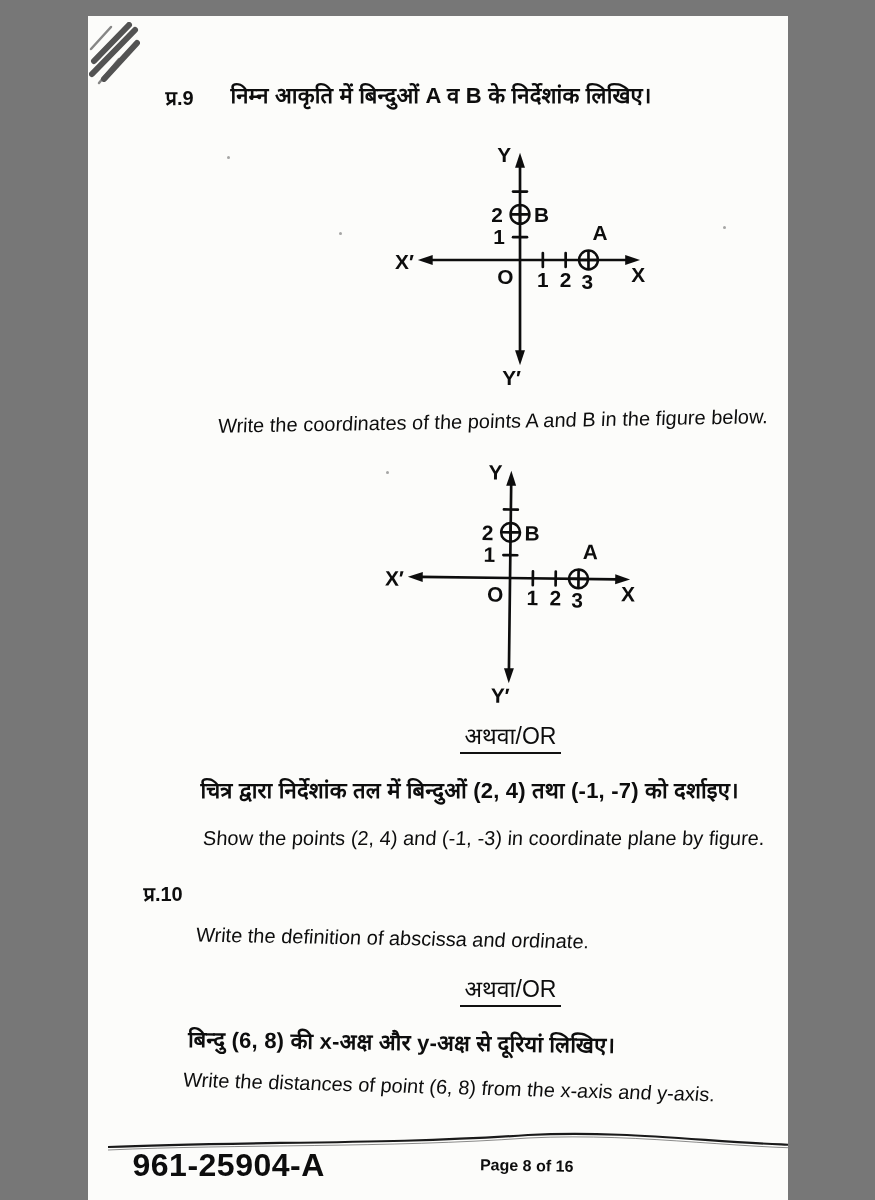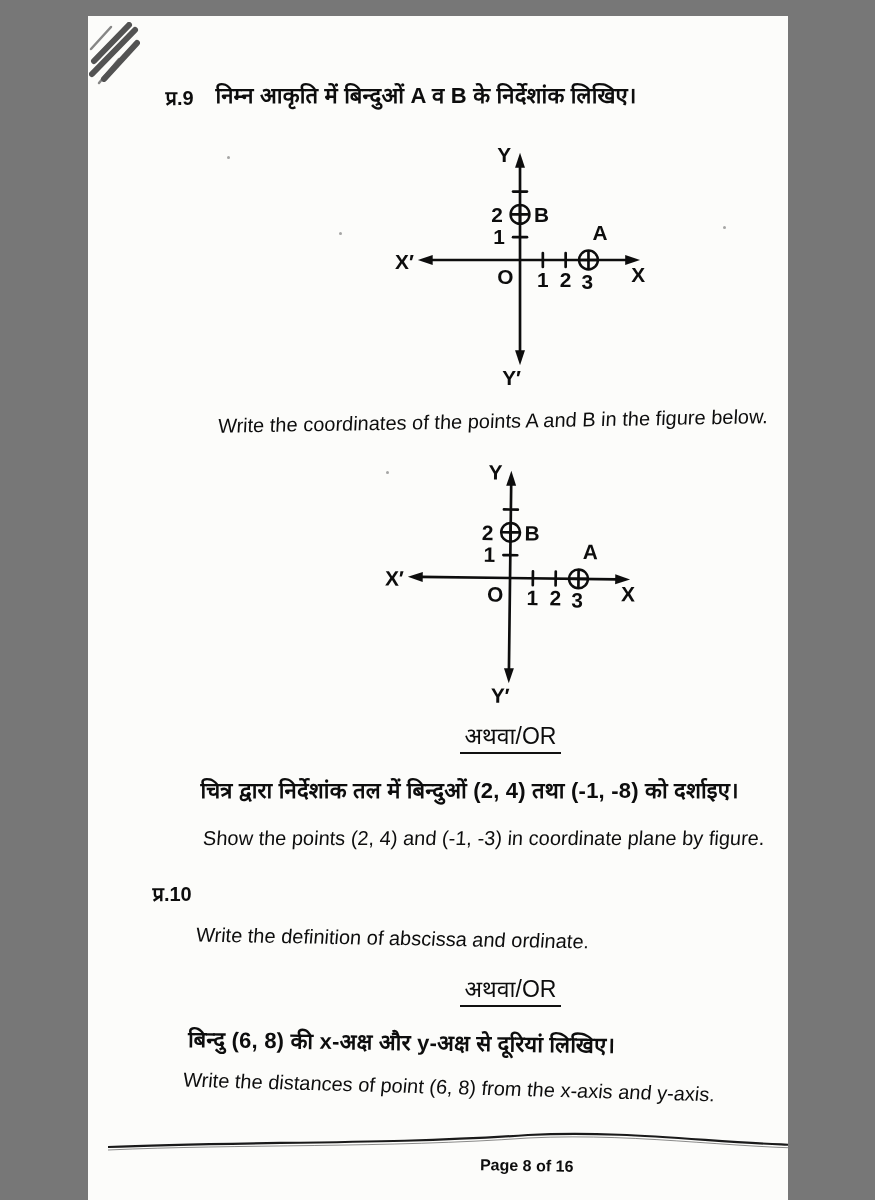--- a/index.html
+++ b/index.html
@@ -48,21 +48,21 @@
     </g>
   </svg>
 
   <div class="speck" style="left:139px;top:140px"></div>
   <div class="speck" style="left:251px;top:216px"></div>
   <div class="speck" style="left:635px;top:210px"></div>
   <div class="speck" style="left:298px;top:455px"></div>
   <div class="speck" style="left:700px;top:820px"></div>
 
   <div class="abs qnum" style="left:78px;top:68px">प्र.9</div>
-  <div class="abs hi" style="left:128px;top:63px">निम्न आकृति में बिन्दुओं A व B के निर्देशांक लिखिए।</div>
+  <div class="abs hi" style="left:143px;top:63px">निम्न आकृति में बिन्दुओं A व B के निर्देशांक लिखिए।</div>
   <div class="abs marks" style="left:806px;top:63px">(2)</div>
 
   <svg class="abs axes" style="left:305px;top:120px" width="258" height="253" viewBox="0 0 260 255">
     <line class="ln" x1="128" y1="30" x2="128" y2="218"></line>
     <line class="ln" x1="38" y1="125" x2="236" y2="125"></line>
     <polygon points="128,17 123,32 133,32"></polygon>
     <polygon points="128,231 123,216 133,216"></polygon>
     <polygon points="25,125 40,120 40,130"></polygon>
     <polygon points="249,125 234,120 234,130"></polygon>
 
@@ -215,24 +215,24 @@
     <text x="99" y="87">2</text>
     <text x="142" y="87">B</text>
     <text x="145" y="152">1</text>
     <text x="168" y="152">2</text>
     <text x="190" y="154">3</text>
     <text x="201" y="105">A</text>
   </svg>
 
   <div class="abs or" style="left:372px;top:703px">अथवा/OR</div>
 
-  <div class="abs hi" style="left:113px;top:758px">चित्र द्वारा निर्देशांक तल में बिन्दुओं (2, 4) तथा (-1, -8) को दर्शाइए।</div>
+  <div class="abs hi" style="left:113px;top:758px">चित्र द्वारा निर्देशांक तल में बिन्दुओं (2, 4) तथा (-1, -7) को दर्शाइए।</div>
   <div class="abs en" style="left:115px;top:811px">Show the points (2, 4) and (-1, -3) in coordinate plane by figure.</div>
 
-  <div class="abs qnum" style="left:65px;top:864px">प्र.10</div>
+  <div class="abs qnum" style="left:56px;top:864px">प्र.10</div>
   <div class="abs marks" style="left:804px;top:860px">(2)</div>
   <div class="abs en" style="left:108px;top:911px;transform:rotate(1deg) skewX(-4deg)">Write the definition of abscissa and ordinate.</div>
 
   <div class="abs or" style="left:372px;top:956px">अथवा/OR</div>
 
   <div class="abs hi" style="left:100px;top:1010px;transform:rotate(.8deg)">बिन्दु (6, 8) की x-अक्ष और y-अक्ष से दूरियां लिखिए।</div>
   <div class="abs en" style="left:95px;top:1060px;transform:rotate(1.6deg) skewX(-4deg)">Write the distances of point (6, 8) from the x-axis and y-axis.</div>
 
   <svg class="abs matrix" style="left:757px;top:1016px;transform:rotate(2deg)" width="88" height="88" viewBox="0 0 72 72">
       <rect x="0" y="0" width="6" height="6"></rect>
@@ -333,19 +333,20 @@
       <rect x="60" y="66" width="6" height="6"></rect>
       <rect x="66" y="66" width="6" height="6"></rect>
     </svg>
   <div class="abs smudge" style="left:793px;top:1102px"></div>
 
   <svg class="abs" style="left:0;top:1113px" width="875" height="32" viewBox="0 0 875 32">
     <path d="M20 18 C 150 12, 300 16, 440 6 C 560 0, 660 20, 770 16 S 860 12, 875 14" fill="none" stroke="#1a1a1a" stroke-width="2.2"></path>
     <path d="M20 21 C 150 15, 300 19, 440 9 C 560 3, 660 23, 770 19 S 860 15, 875 17" fill="none" stroke="#1a1a1a" stroke-width="1" opacity="0.5"></path>
   </svg>
 
+  <div class="abs footer-code" style="left:45px;top:1131px">961-25904-A</div>
   <div class="abs footer-page" style="left:392px;top:1141px">Page 8 of 16</div>
 
   <div class="abs url-clip" style="left:280px;top:1188px">
     <span>https://www</span>
   </div>
 
 </div>
 
 </body></html>

